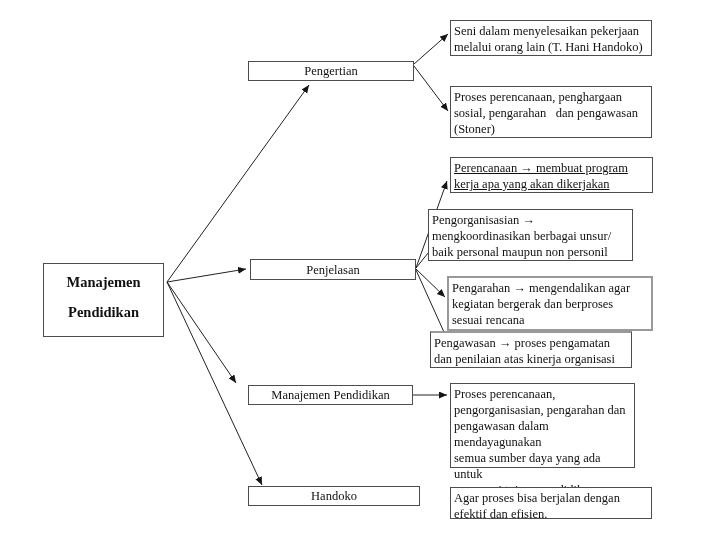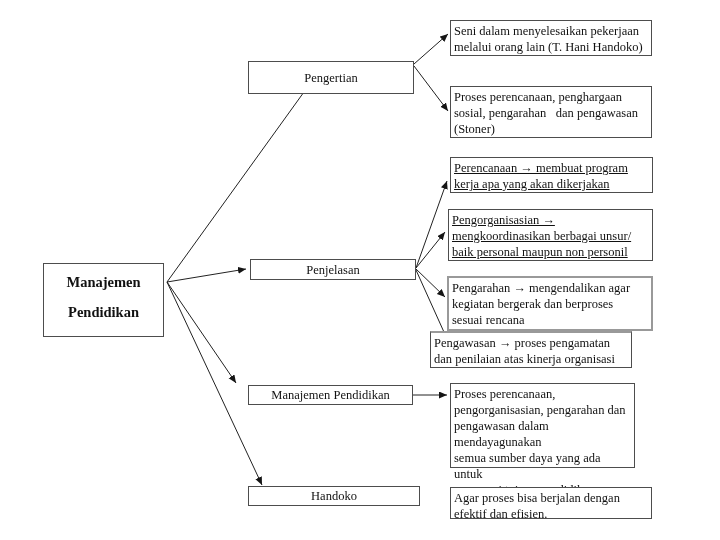--- a/index.html
+++ b/index.html
@@ -36,28 +36,28 @@
     text-align: center;
     line-height: 30px;
     padding-top: 3px;
     white-space: pre-line;
   }
   .hl { border: 2px solid #999999; }
   .hl-top { border-top: 2px solid #999999; }
 
   
   #root-box        { left: 43px;  top: 263px; width: 121px; height: 74px; }
-  #b-pengertian    { left: 248px; top: 61px;  width: 166px; height: 33px; }
+  #b-pengertian    { left: 248px; top: 61px;  width: 166px; height: 20px; }
   #b-penjelasan    { left: 250px; top: 259px; width: 166px; height: 21px; }
   #b-manajemen     { left: 248px; top: 385px; width: 165px; height: 20px; }
   #b-tujuan        { left: 248px; top: 486px; width: 172px; height: 20px; }
   #d-seni          { left: 450px; top: 12px;  width: 202px; height: 36px; margin-top: 8px; }
   #d-stoner        { left: 450px; top: 86px;  width: 202px; height: 52px; }
   #d-perencanaan   { left: 450px; top: 157px; width: 203px; height: 36px; text-decoration: underline; }
-  #d-pengorganisasian { left: 448px; top: 209px; width: 205px; height: 52px; text-decoration: underline; }
+  #d-pengorganisasian { left: 428px; top: 209px; width: 205px; height: 52px; }
   #d-pengarahan    { left: 447px; top: 276px; width: 206px; height: 55px; }
   #d-pengawasan    { left: 430px; top: 331px; width: 202px; height: 37px; }
   #d-proses        { left: 450px; top: 383px; width: 185px; height: 85px; }
   #d-tujuan-desc   { left: 450px; top: 487px; width: 202px; height: 32px; }
 </style>
 </head>
 <body>
 
 <div class="slide">
 

